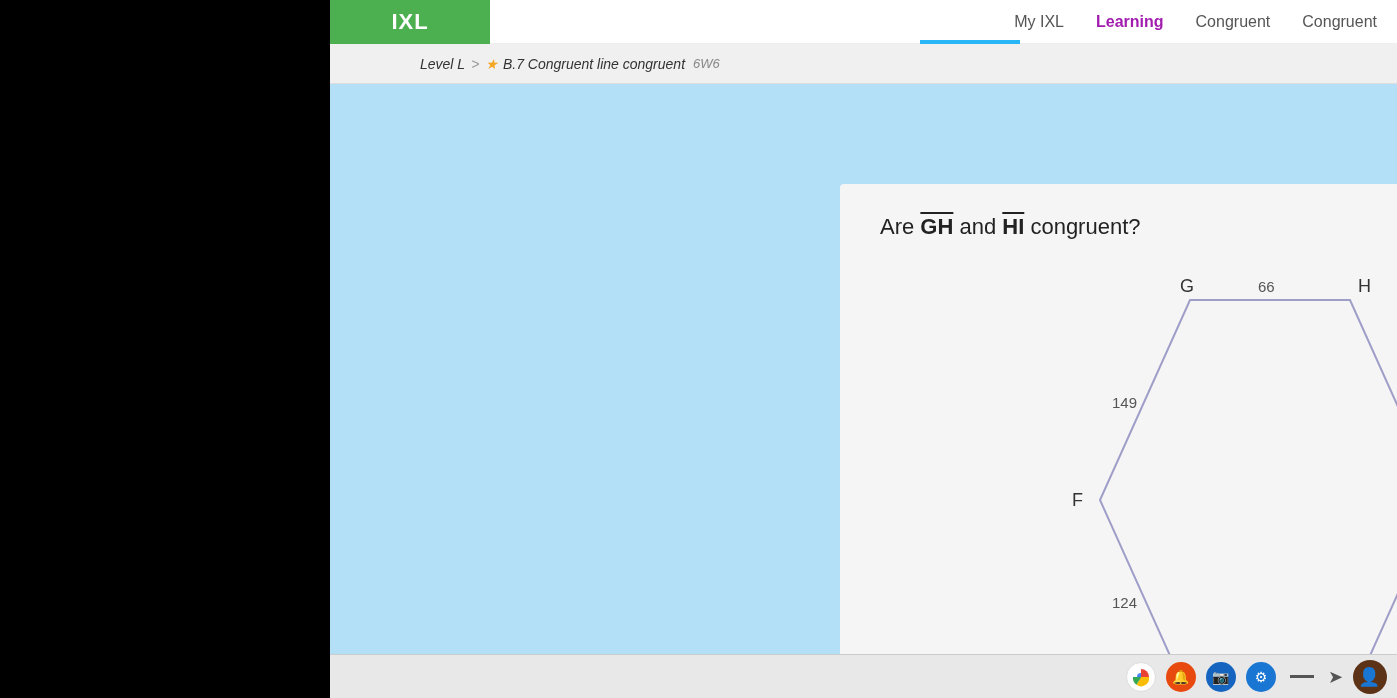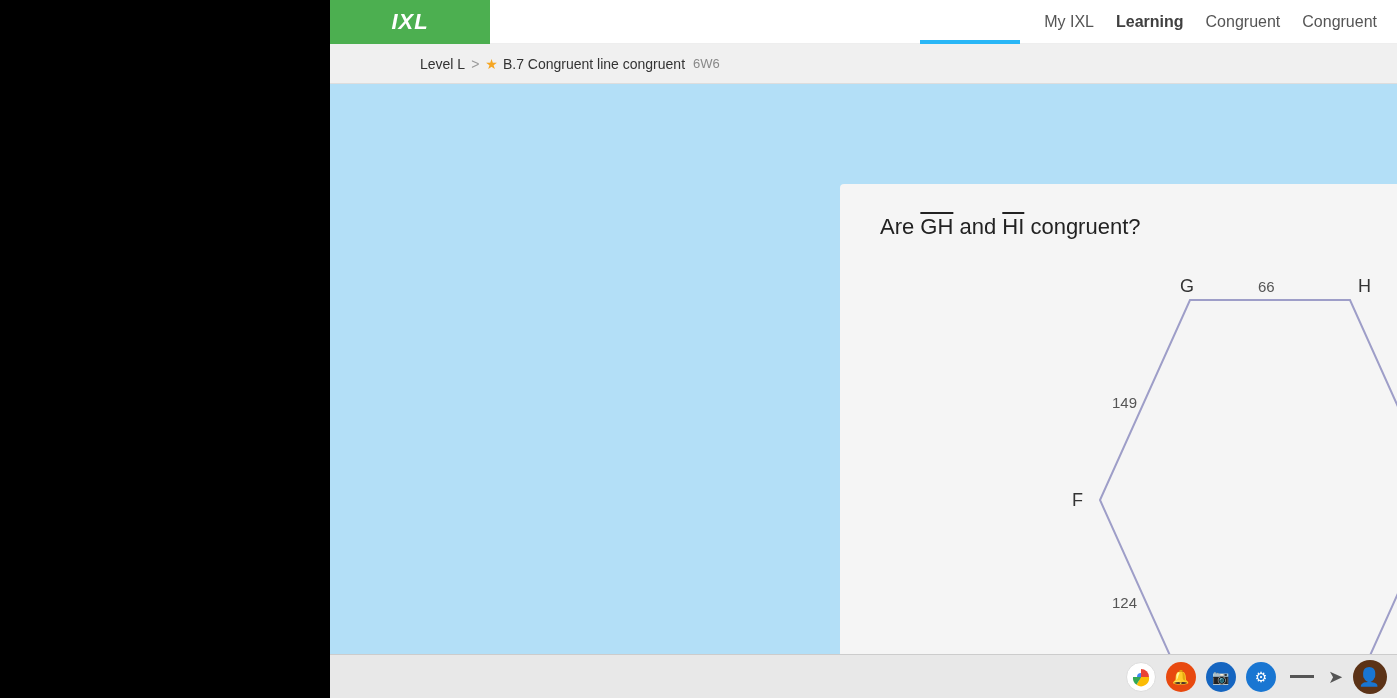--- a/index.html
+++ b/index.html
@@ -43,56 +43,56 @@
       background: #4caf50;
       display: flex;
       align-items: center;
       justify-content: center;
     }
 
     .logo-text {
       font-size: 22px;
       font-weight: 900;
       color: #fff;
-      font-style: italic;
       letter-spacing: 1px;
     }
 
     .nav-links {
       display: flex;
-      gap: 22px;
+      gap: 32px;
       align-items: flex-end;
     }
 
     .nav-link {
       font-size: 16px;
       color: #555;
       cursor: pointer;
       text-decoration: none;
     }
 
     .nav-link.active {
-      color: #404040;
+      color: #a21caf;
       font-weight: bold;
     }
 
     
     .breadcrumb-bar {
       position: absolute;
       left: 330px;
       top: 44px;
       width: 1067px;
       height: 40px;
       background: #f0f0f0;
       display: flex;
       align-items: center;
       padding-left: 90px;
       font-size: 14px;
       color: #333;
       border-bottom: 1px solid #ddd;
+      font-style: italic;
     }
 
     .breadcrumb-bar .chevron {
       margin: 0 6px;
       color: #999;
     }
 
     .breadcrumb-bar .star {
       color: #f5a623;
       margin-right: 5px;
@@ -128,20 +128,21 @@
 
     .question-text {
       font-size: 22px;
       color: #222;
       margin-bottom: 30px;
       font-weight: 400;
     }
 
     .question-text .overline {
       text-decoration: overline;
+      font-weight: bold;
     }
 
     
     .diagram-container {
       display: flex;
       justify-content: center;
       align-items: center;
       margin-top: 10px;
     }
 

